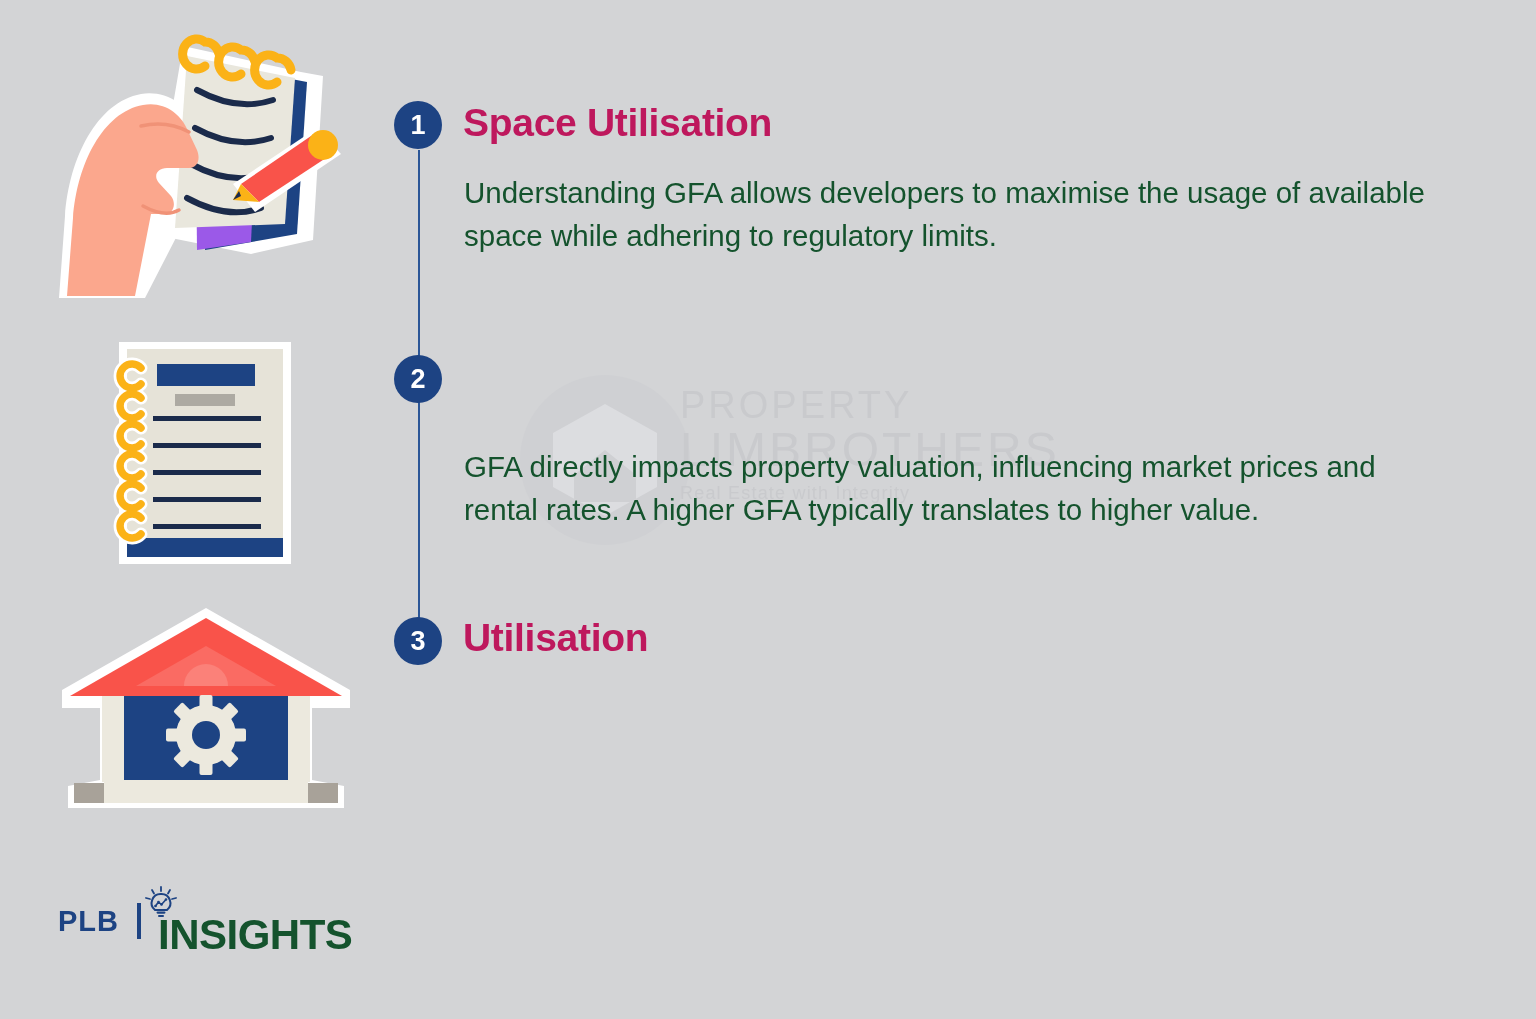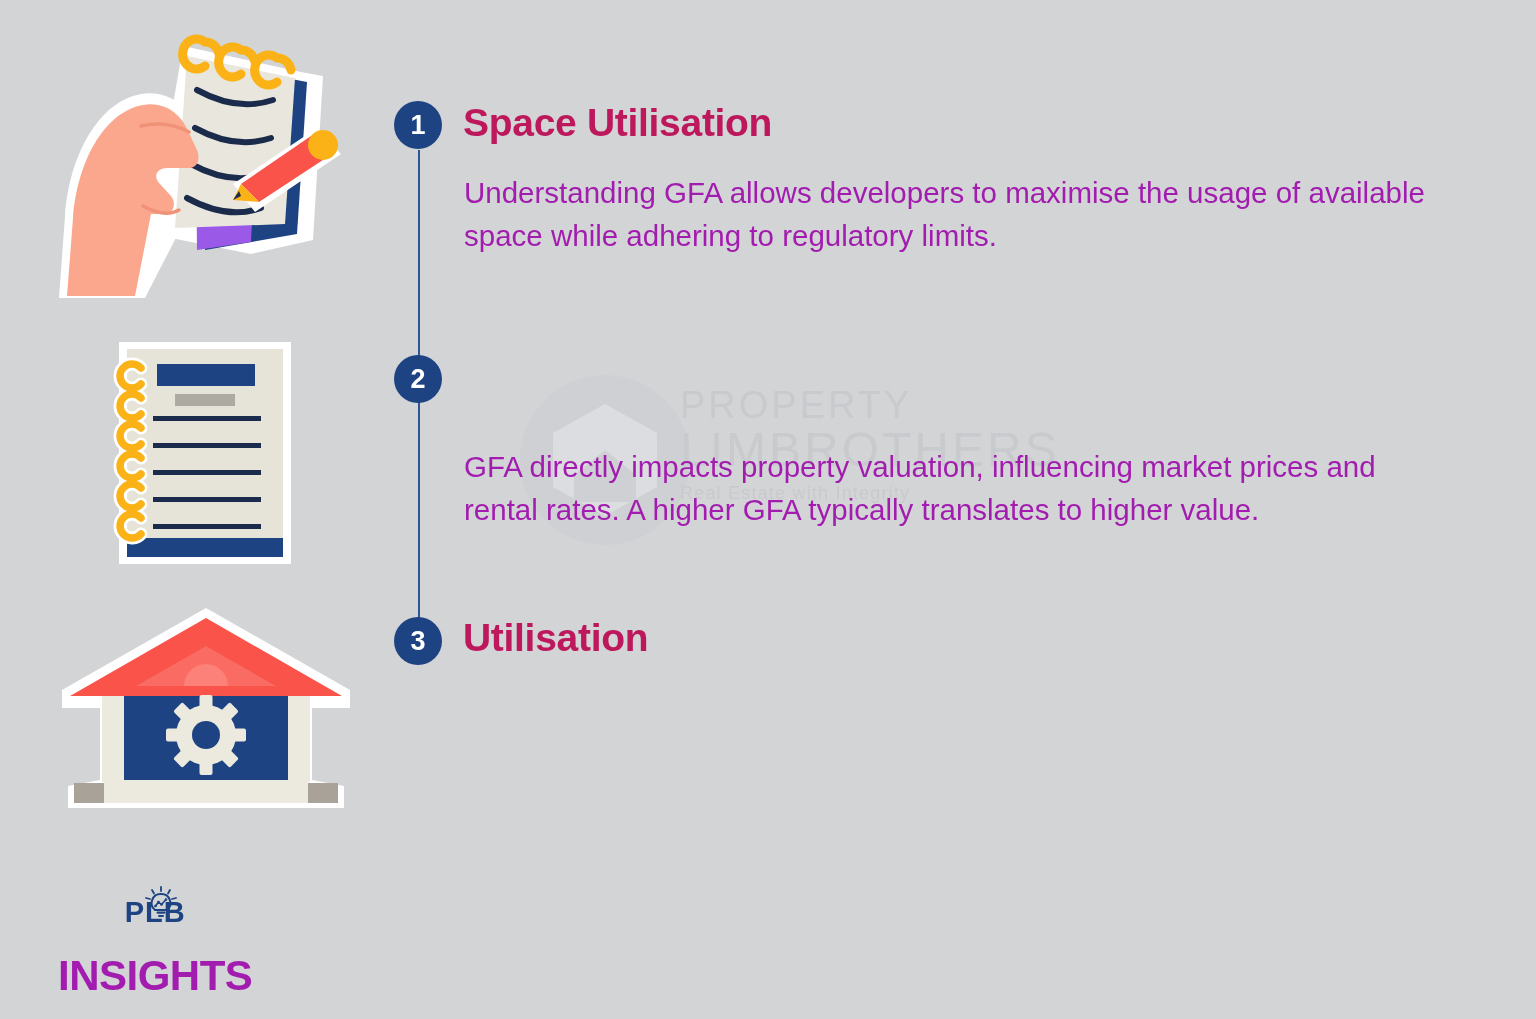--- a/index.html
+++ b/index.html
@@ -65,21 +65,21 @@
   .item-title{
     position:absolute;
     color:#be185d;
     font-size:39px;font-weight:bold;
     letter-spacing:-0.3px;
     line-height:1;
     white-space:nowrap;
   }
   .item-body{
     position:absolute;
-    color:#a21caf;
+    color:#14532d;
     font-size:29.5px;
     line-height:1.45;
     font-weight:400;
   }
   .t1{left:463px;top:103px;}
   .d1{left:464px;top:172px;width:1000px;}
   .t2{left:463px;top:356px;}
   .d2{left:464px;top:446px;width:970px;}
   .t3{left:463px;top:618px;}
   .d3{left:464px;top:686px;width:910px;}
@@ -89,32 +89,32 @@
 
   
   .icon2{position:absolute;left:105px;top:338px;width:200px;height:230px;}
 
   
   .icon3{position:absolute;left:62px;top:608px;width:288px;height:205px;}
 
   
   .logo{
     position:absolute;left:58px;top:898px;height:46px;
-    display:flex;align-items:center;flex-direction:column;
+    display:flex;align-items:center;
   }
   .logo-plb{
     color:#1d4383;font-size:29px;font-weight:bold;letter-spacing:1px;
     line-height:1;
   }
   .logo-div{
     width:4px;height:36px;background:#1d4383;margin:0 17px 0 18px;
   }
   .logo-insights{
     position:relative;
-    color:#a21caf;font-size:42px;font-weight:bold;letter-spacing:-0.5px;
+    color:#14532d;font-size:42px;font-weight:bold;letter-spacing:-0.5px;
     line-height:1;
     margin-top:28px;
   }
   .logo-bulb{
     position:absolute;left:86px;top:-12px;width:34px;height:34px;
   }
 </style>
 </head>
 <body>
 

